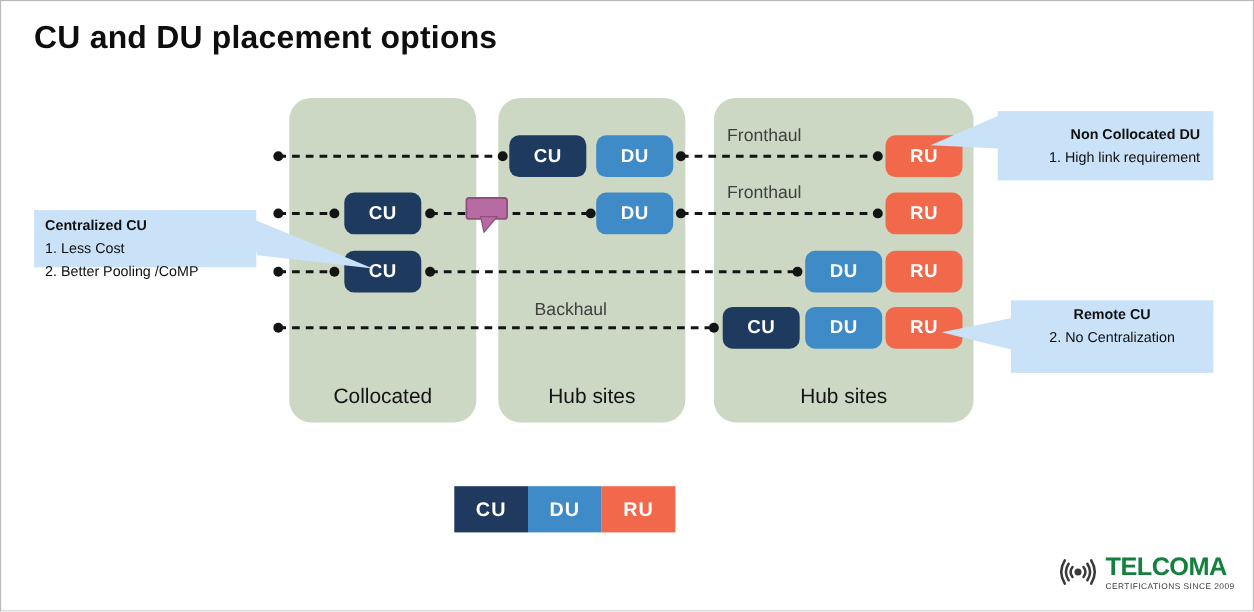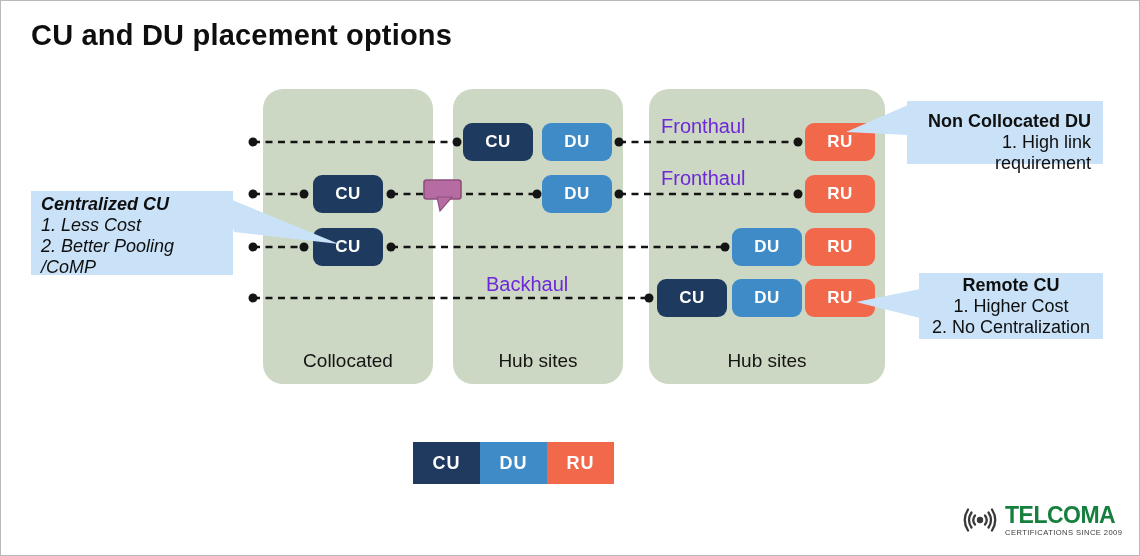--- a/index.html
+++ b/index.html
@@ -35,29 +35,29 @@
     position: absolute; width: 70px; height: 38px; z-index: 3;
     border-radius: 9px; color: #ffffff; font-weight: 700; font-size: 17px;
     display: flex; align-items: center; justify-content: center;
     letter-spacing: 0.5px;
   }
   .unit.cu { background: #1e3a5f; }
   .unit.du { background: #3e8bc8; }
   .unit.ru { background: #f2684b; }
   
   .link-label {
-    position: absolute; z-index: 2; font-size: 20px; color: #6d28d9;
+    position: absolute; z-index: 2; font-size: 16px; color: #404040;
   }
   
   .callout {
     position: absolute; z-index: 5; background: #c9e2f8;
-    font-size: 18px; color: #0f0f0f; line-height: 21px;
+    font-size: 13px; color: #0f0f0f; line-height: 21px;
   }
   .callout .co-title { font-weight: 700; }
-  .callout-left  { left: 30px;  top: 190px; width: 202px; height: 84px; padding: 3px 10px; text-align: left; font-style: italic; }
+  .callout-left  { left: 30px;  top: 190px; width: 202px; height: 52px; padding: 3px 10px; text-align: left; }
   .callout-tr    { left: 906px; top: 100px; width: 196px; height: 63px; padding: 10px 12px; text-align: right; }
   .callout-br    { left: 918px; top: 272px; width: 184px; height: 66px; padding: 2px 12px; text-align: center; }
   
   .legend { position: absolute; left: 412px; top: 441px; display: flex; z-index: 3; }
   .legend .chip {
     width: 67px; height: 42px; display: flex; align-items: center; justify-content: center;
     color: #fff; font-weight: 700; font-size: 18px; letter-spacing: 1px;
   }
   .legend .chip.cu { background: #20395f; }
   .legend .chip.du { background: #3e8bc8; }
@@ -153,21 +153,20 @@
     <div>2. Better Pooling /CoMP</div>
   </div>
 
   <div class="callout callout-tr">
     <div class="co-title">Non Collocated DU</div>
     <div>1. High link requirement</div>
   </div>
 
   <div class="callout callout-br">
     <div class="co-title">Remote CU</div>
-    <div>1. Higher Cost</div>
     <div>2. No Centralization</div>
   </div>
 
   <div class="legend">
     <div class="chip cu">CU</div>
     <div class="chip du">DU</div>
     <div class="chip ru">RU</div>
   </div>
 
   <div class="logo">

